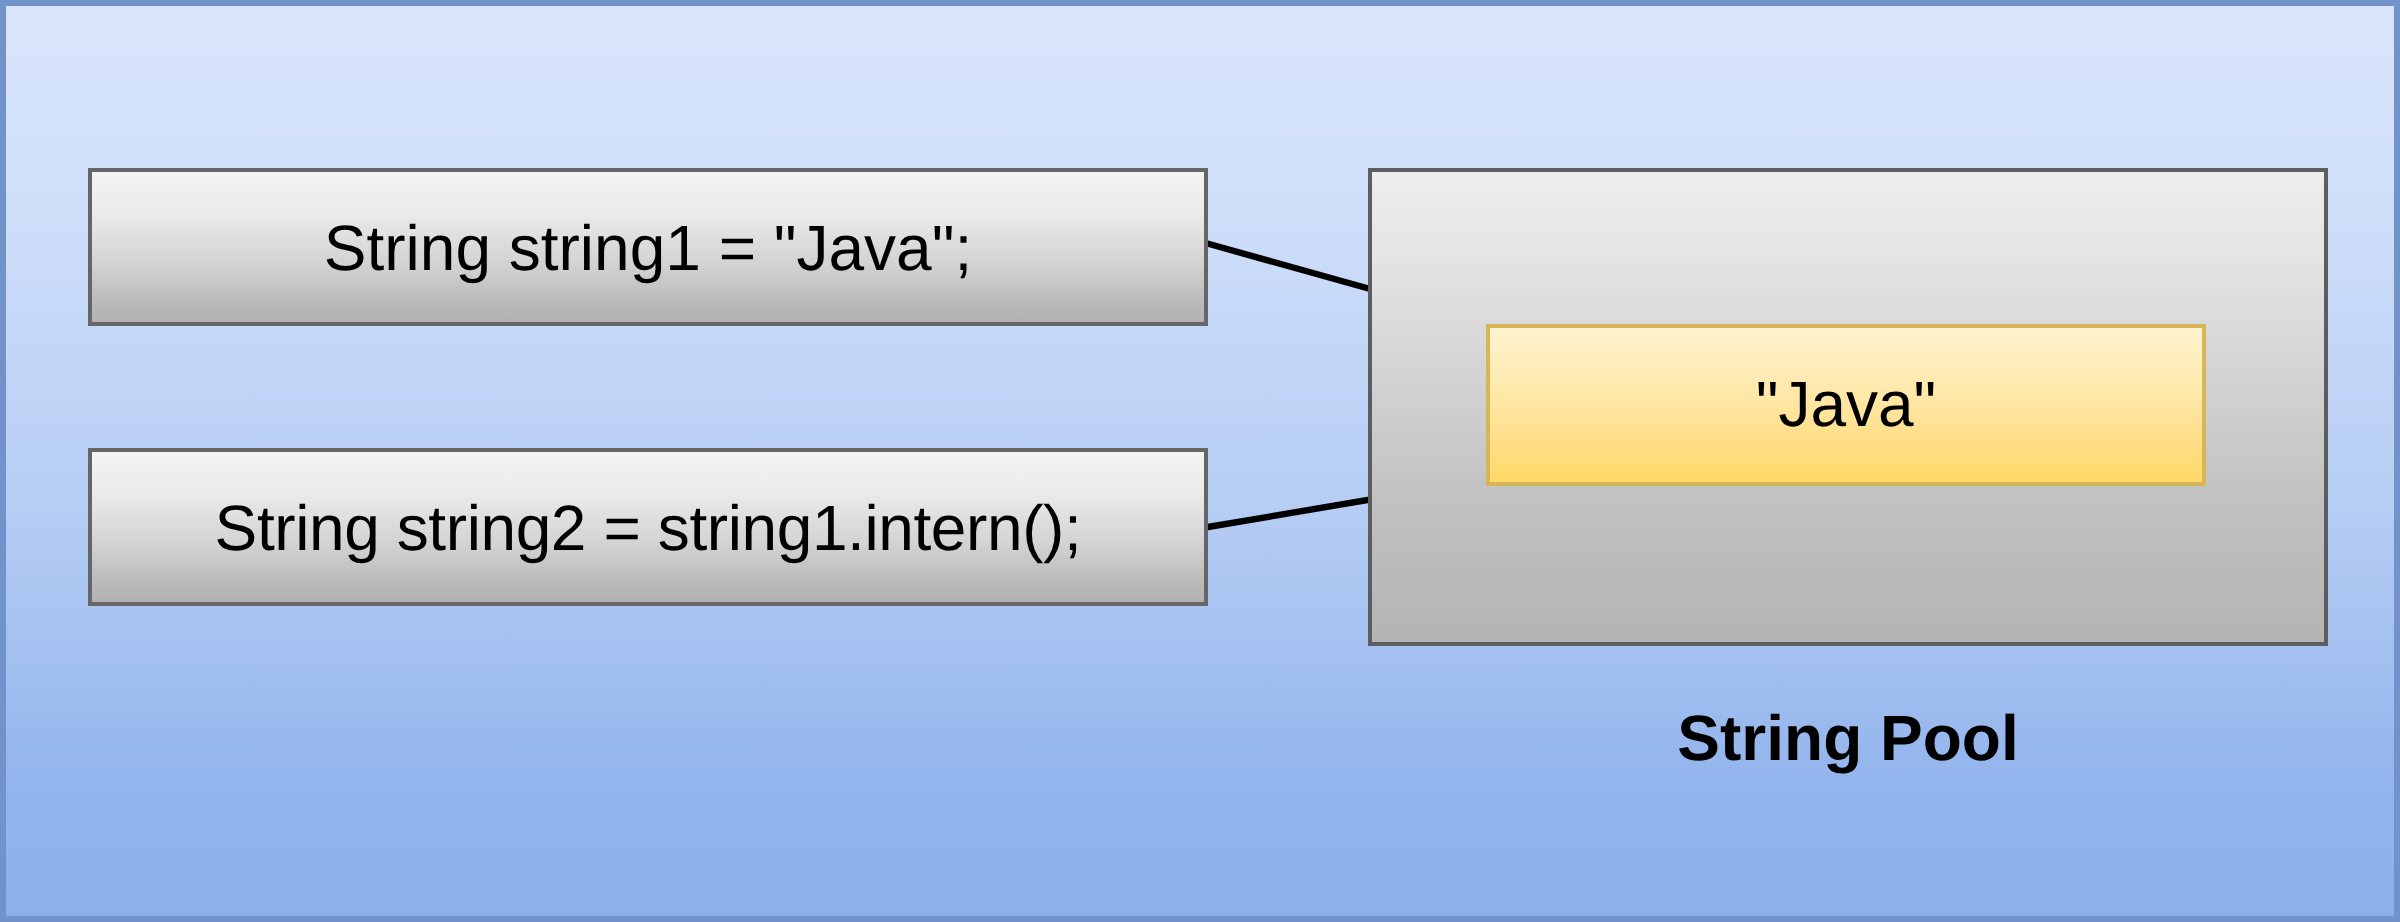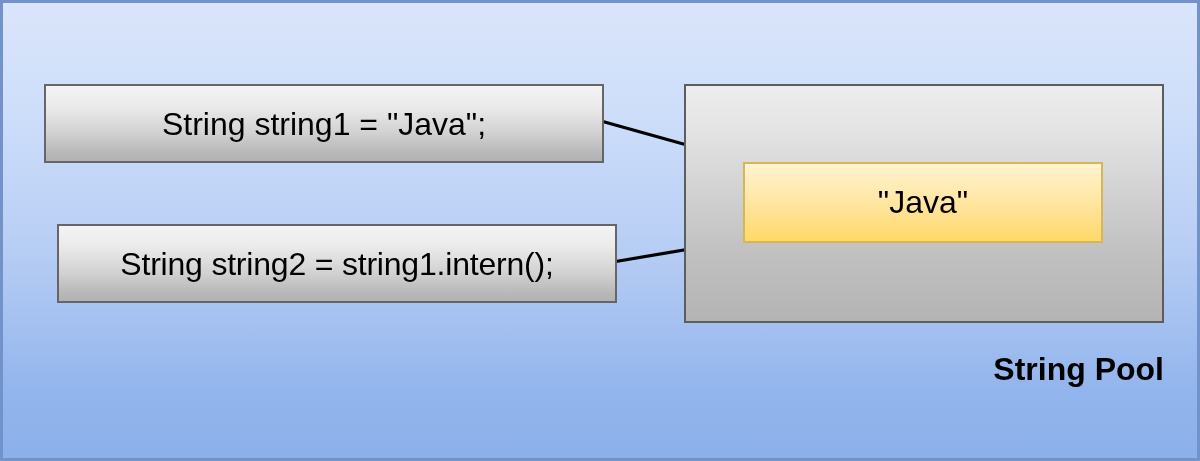--- a/index.html
+++ b/index.html
@@ -33,21 +33,20 @@
   #code-box-1 {
     left: 41px;  top: 81px;
     width: 560px; height: 79px;
     font-size: 32px;
   }
   #code-box-2 {
     left: 41px;  top: 221px;
     width: 560px; height: 79px;
     font-size: 32px;
     letter-spacing: -0.2px;
-    margin-left: 13px;
   }
   .code-text { line-height: 1; }
 
   
   #pool-box {
     position: absolute;
     left: 681px; top: 81px;
     width: 480px; height: 239px;
     box-sizing: border-box;
     border: 2px solid #5d5d5d;
@@ -69,21 +68,21 @@
     color: #000000;
     white-space: nowrap;
   }
 
   
   #pool-label {
     position: absolute;
     left: 681px;
     top: 348px;
     width: 480px;
-    text-align: right;
+    text-align: center;
     font-size: 32px;
     font-weight: bold;
     color: #000000;
   }
 
   
   #arrows {
     position: absolute;
     left: 0; top: 0;
     width: 1194px; height: 455px;

